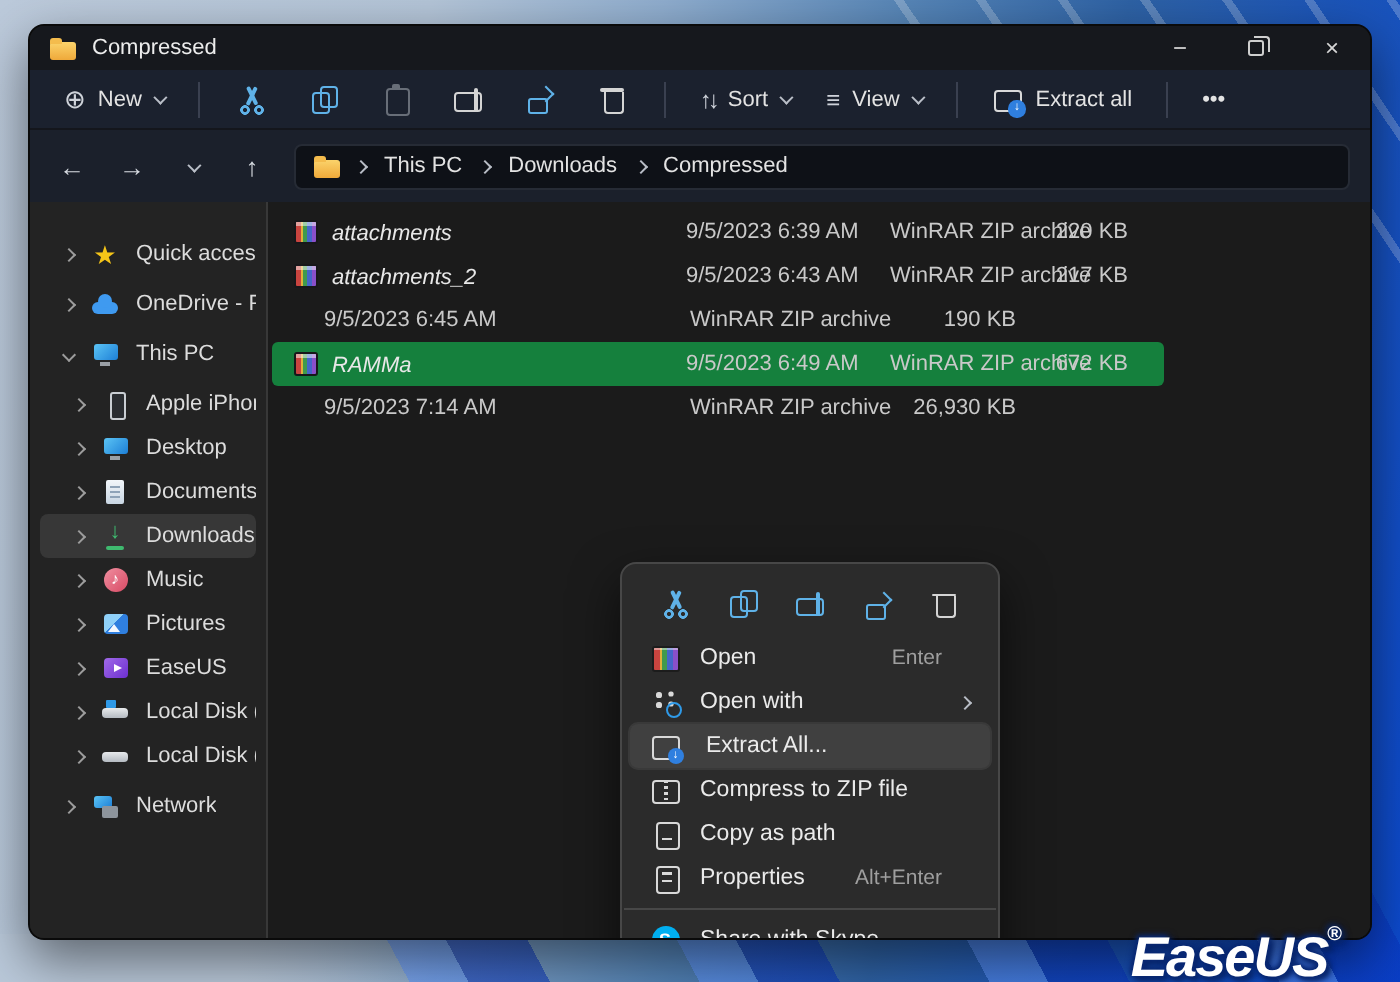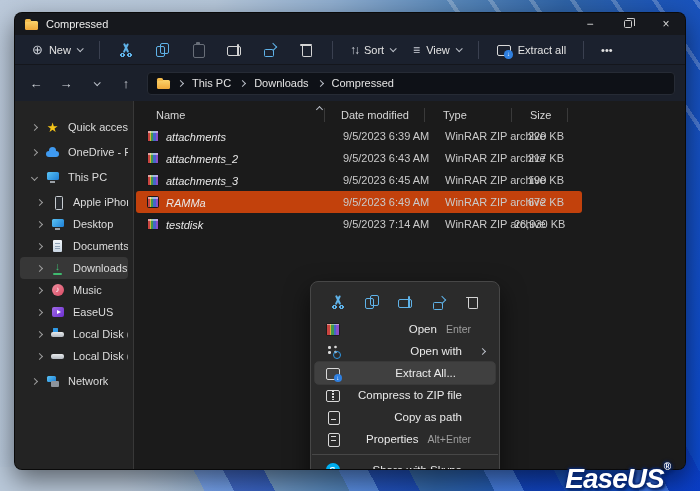--- a/index.html
+++ b/index.html
@@ -128,33 +128,33 @@
 
   
   .filepane { flex:1; position:relative; padding-top:4px; background:#1b1b1b; overflow:hidden; }
   .fheader { display:grid; grid-template-columns:181px 100px 87px 56px; padding-left:10px; height:20px; align-items:center; color:#d6d6d6; position:relative; width:434px; }
   .hcell { position:relative; height:100%; display:flex; align-items:center; }
   .hcell::after { content:""; position:absolute; right:0; top:3px; bottom:3px; width:1px; background:#3a3a3a; }
   .hcell.first { padding-left:12px; }
   .hcell.pad16 { padding-left:16px; } .hcell.pad18 { padding-left:18px; }
   .sort-caret { position:absolute; left:183px; top:2px; }
   .frow { display:grid; grid-template-columns:181px 100px 87px 56px; padding-left:10px; height:22px; align-items:center; width:434px; margin-left:2px; border-radius:3px; }
-  .frow.sel { background:#c2410c; width:446px; }
+  .frow.sel { background:#15803d; width:446px; }
   .fname { display:flex; align-items:flex-end; gap:6px; color:#e8e8e8; white-space:nowrap; overflow:hidden;font-style:italic; }
   .fdate { padding-left:16px; color:#c9c9c9; white-space:nowrap; }
   .ftype { padding-left:18px; color:#c9c9c9; white-space:nowrap; }
   .fsize { text-align:right; padding-right:6px; color:#c9c9c9; white-space:nowrap; }
   .fi-winrar { position:relative; display:inline-block; width:14px; height:14px; flex:none; }
   .fi-winrar::before { content:""; position:absolute; inset:1px; border-radius:1.5px; border:1px solid #17171a;
     background:linear-gradient(90deg,#c9443f 0 24%,#e0b13c 24% 34%,#3f9a4d 34% 55%,#4566c9 55% 79%,#8a4fc9 79% 100%); }
   .fi-winrar::after { content:""; position:absolute; left:2px; top:2px; right:2px; height:1.5px; background:rgba(255,255,255,.5); }
 
   
   .ctx { position:absolute; left:176px; top:180px; width:190px; background:#2b2b2b; border:1px solid #474747; border-radius:8px;
-    box-shadow:0 10px 24px rgba(0,0,0,.6); padding:4px 0 5px; z-index:9;text-align:right; }
+    box-shadow:0 10px 24px rgba(0,0,0,.6); padding:4px 0 5px; z-index:9; }
   .ctx-quick { display:flex; align-items:center; justify-content:space-around; height:32px; padding:0 10px; }
   .ctx-quick .tb-icon { margin:0; }
   .ctx-item { display:flex; align-items:center; height:22px; padding:0 10px 0 10px; margin:0 4px; gap:9px; border-radius:4px; color:#eaeaea; font-size:11.5px; }
   .ctx-item.hl { background:rgba(255,255,255,.10); outline:1px solid rgba(255,255,255,.07);gap:12px; }
   .ctx-item .lbl { flex:1; white-space:nowrap; overflow:hidden; }
   .ctx-item .sc { color:#9f9f9f; font-size:10.5px; }
   .ctx-item .sub-chev { visibility:hidden; }
   .ctx-item.sub .sub-chev { visibility:visible; }
   .ctx-item.sep { height:9px; margin:0; padding:0; pointer-events:none; position:relative; }
   .ctx-item.sep::after { content:""; position:absolute; left:1px; right:1px; top:4px; height:1px; background:#474747; }
@@ -320,20 +320,25 @@
           <span class="si ic-download"></span>
           <span class="sb-label">Downloads</span>
         </div>
 
         <div class="sb-item lvl1">
           <span class="sb-chev ic-right"></span>
           <span class="si ic-music"></span>
           <span class="sb-label">Music</span>
         </div>
 
+        <div class="sb-item lvl1">
+          <span class="sb-chev ic-right"></span>
+          <span class="si ic-picture"></span>
+          <span class="sb-label">Pictures</span>
+        </div>
 
         <div class="sb-item lvl1">
           <span class="sb-chev ic-right"></span>
           <span class="si ic-video"></span>
           <span class="sb-label">EaseUS</span>
         </div>
 
         <div class="sb-item lvl1">
           <span class="sb-chev ic-right"></span>
           <span class="si ic-disk-win"></span>
@@ -348,35 +353,20 @@
 
         <div class="sb-item root">
           <span class="sb-chev ic-right"></span>
           <span class="si ic-network"></span>
           <span class="sb-label">Network</span>
         </div>
 
     </nav>
 
     <section class="filepane">
-      <div class="fheader">
-        <div class="hcell first">
-            <span>Name</span>
-          </div>
-        <div class="hcell pad16">
-            <span>Date modified</span>
-          </div>
-        <div class="hcell pad18">
-            <span>Type</span>
-          </div>
-        <div class="hcell pad18">
-            <span>Size</span>
-          </div>
-        <span class="chev up sort-caret"></span>
-      </div>
 
         <div class="frow">
           <div class="fname">
             <span class="fi-winrar"></span>
             <span>attachments</span>
           </div>
           <div class="fdate">9/5/2023 6:39 AM</div>
           <div class="ftype">WinRAR ZIP archive</div>
           <div class="fsize">220 KB</div>
         </div>
@@ -385,44 +375,36 @@
           <div class="fname">
             <span class="fi-winrar"></span>
             <span>attachments_2</span>
           </div>
           <div class="fdate">9/5/2023 6:43 AM</div>
           <div class="ftype">WinRAR ZIP archive</div>
           <div class="fsize">217 KB</div>
         </div>
 
         <div class="frow">
-          <div class="fname">
-            <span class="fi-winrar"></span>
-            <span>attachments_3</span>
-          </div>
           <div class="fdate">9/5/2023 6:45 AM</div>
           <div class="ftype">WinRAR ZIP archive</div>
           <div class="fsize">190 KB</div>
         </div>
 
         <div class="frow sel">
           <div class="fname">
             <span class="fi-winrar"></span>
             <span>RAMMa</span>
           </div>
           <div class="fdate">9/5/2023 6:49 AM</div>
           <div class="ftype">WinRAR ZIP archive</div>
           <div class="fsize">672 KB</div>
         </div>
 
         <div class="frow">
-          <div class="fname">
-            <span class="fi-winrar"></span>
-            <span>testdisk</span>
-          </div>
           <div class="fdate">9/5/2023 7:14 AM</div>
           <div class="ftype">WinRAR ZIP archive</div>
           <div class="fsize">26,930 KB</div>
         </div>
 
       <div class="ctx">
         <div class="ctx-quick">
 
             <button class="tb-icon">
               <span class="gi ic-cut accent"></span>

